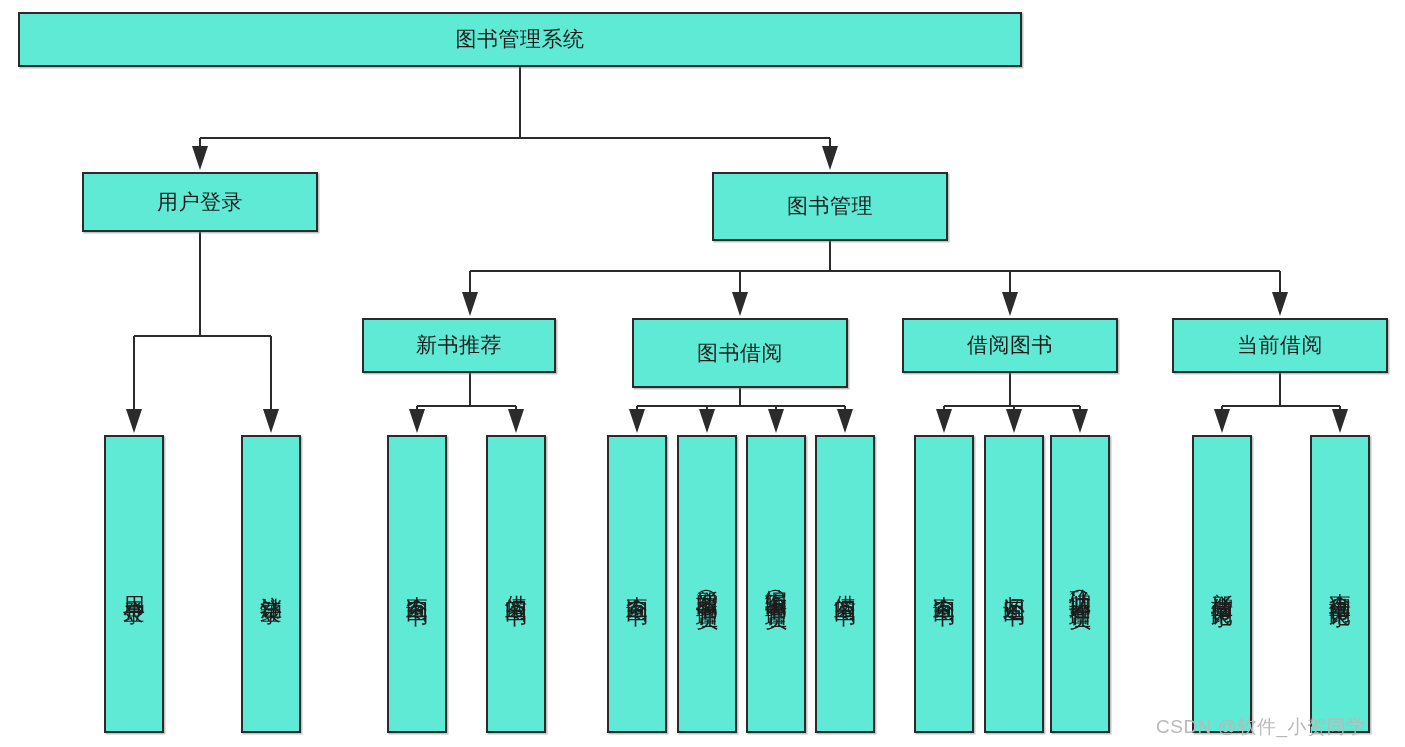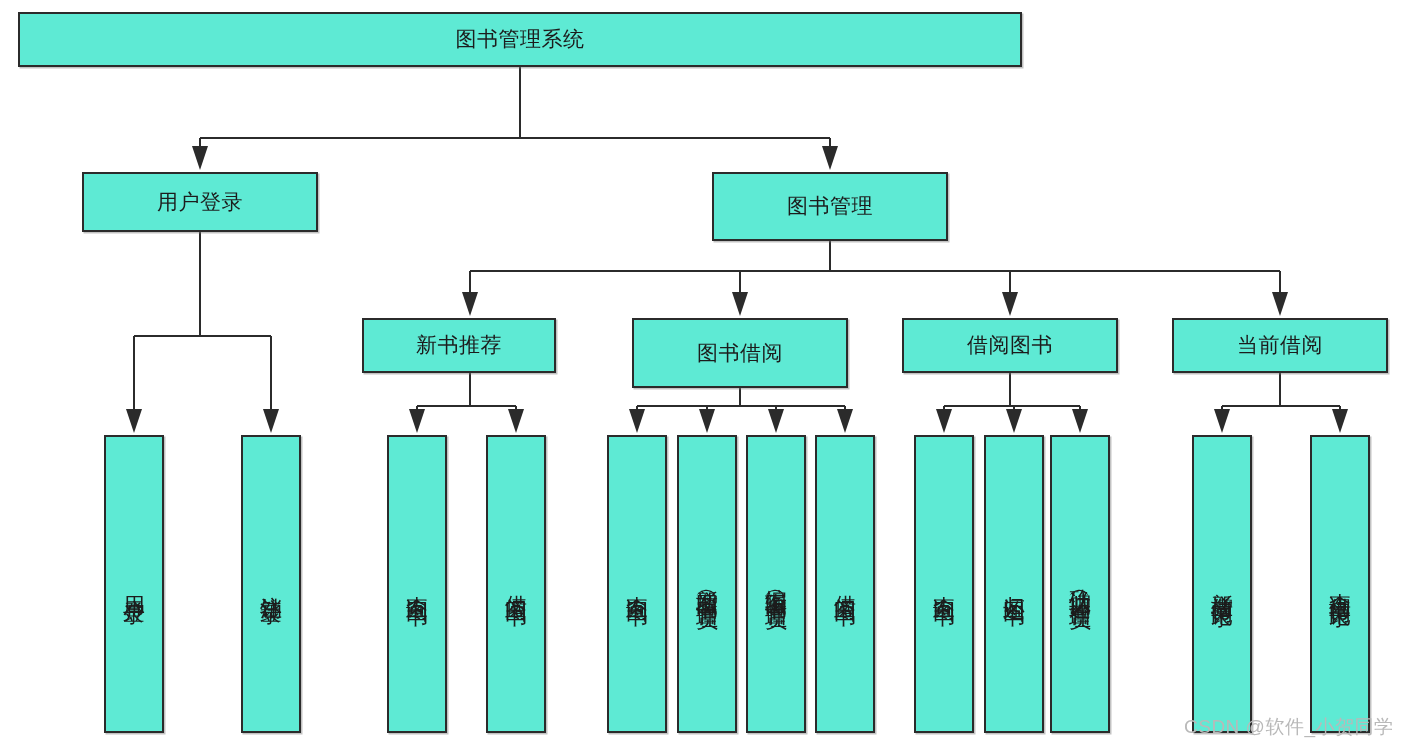--- a/index.html
+++ b/index.html
@@ -56,21 +56,20 @@
     pointer-events: none;
   }
   .watermark {
     position: absolute;
     left: 1156px;
     top: 714px;
     font-size: 19px;
     color: #b9b9b9;
     white-space: nowrap;
     letter-spacing: 0.5px;
-    margin-left: 28px;
   }
 </style>
 </head>
 <body>
 
 <div id="diagram-root">
   <svg class="connector-layer" width="1405" height="747" viewBox="0 0 1405 747" id="connectors">
       <line x1="520" y1="67" x2="520" y2="138" stroke="#2b2b2b" stroke-width="2.5" shape-rendering="crispEdges"></line>
       <line x1="200" y1="138" x2="830" y2="138" stroke="#2b2b2b" stroke-width="2.5" shape-rendering="crispEdges"></line>
       <line x1="200" y1="138" x2="200" y2="148" stroke="#2b2b2b" stroke-width="2.5" shape-rendering="crispEdges"></line>

